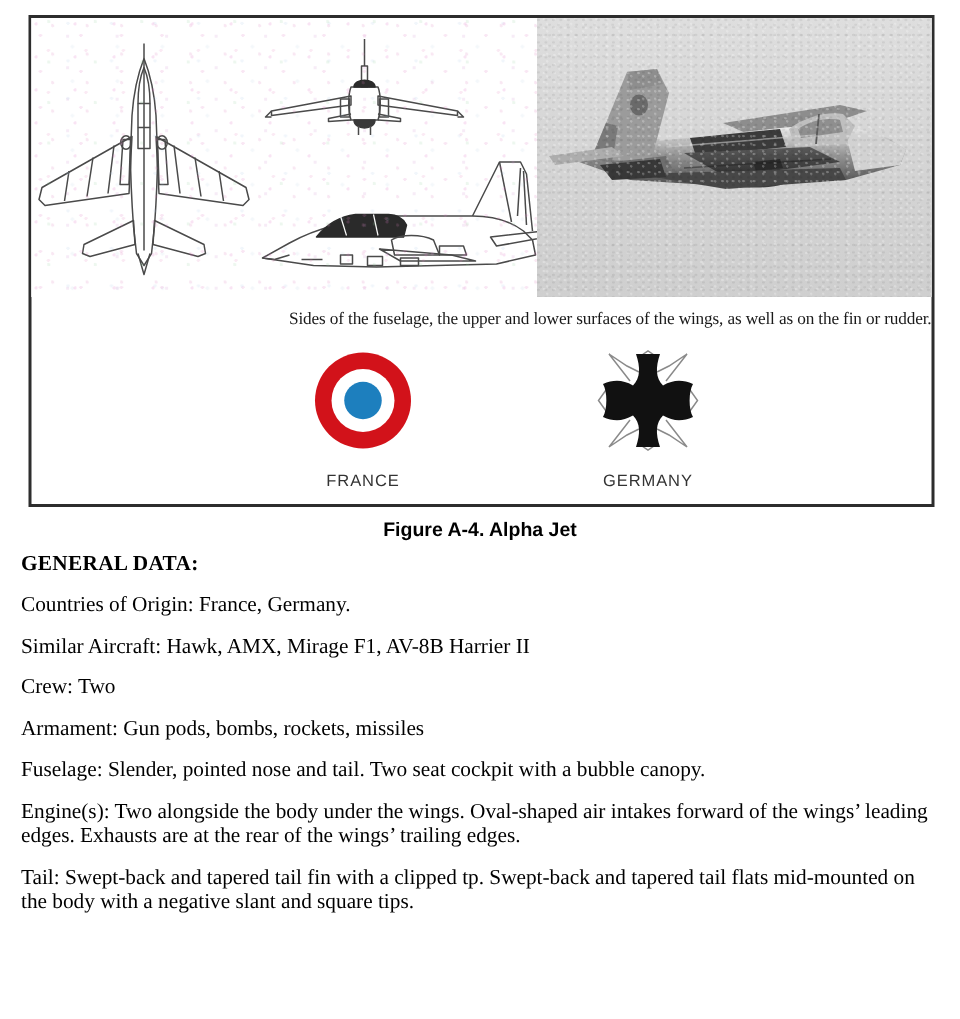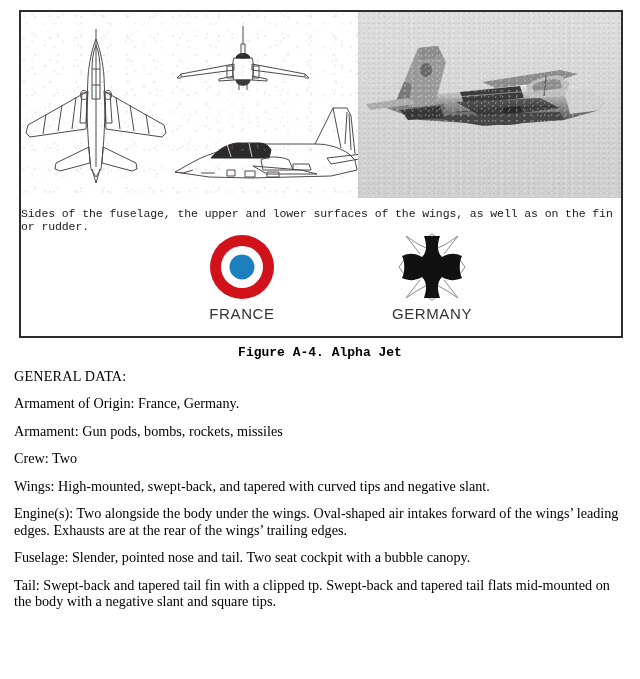--- a/index.html
+++ b/index.html
@@ -82,22 +82,22 @@
       radial-gradient(circle at 85% 77%, rgba(255,255,255,.45) 0 .8px, transparent 1px);
     background-size: 5px 5px, 7px 6px, 6px 7px, 8px 5px;
   }
 
   
   .marking-note {
     position: absolute;
     left: 0;
     top: 186px;
     width: 100%;
-    text-align: left;
-    font-family: Liberation Mono, monospace;
+    text-align: right;
+    font-family: Liberation Serif, serif;
     font-size: 11.5px;
     color: #1a1a1a;
     padding-top: 9px;
     box-sizing: border-box;
     letter-spacing: -0.1px;
   }
 
   
   .markings-row {
     position: absolute;
@@ -115,51 +115,51 @@
   .marking.germany { left: 346px; }
 
   .marking-emblem {
     height: 74px;
     display: flex;
     align-items: center;
     justify-content: center;
   }
   .marking-label {
     font-family: "Liberation Sans", "DejaVu Sans", sans-serif;
-    font-size: 15px;
+    font-size: 11px;
     color: #333333;
     letter-spacing: .6px;
-    margin-top: 1px;
+    margin-top: 11px;
   }
 
   .roundel { display: block; }
   .iron-cross { display: block; }
 
   
   .figure-title {
     position: absolute;
     left: 0;
     top: 345px;
     width: 640px;
     text-align: center;
-    font-family: Liberation Mono, monospace;
+    font-family: Liberation Sans, sans-serif;
     font-weight: bold;
     font-size: 13px;
     color: #000000;
   }
 
   
   .doc-body {
     position: absolute;
     left: 14px;
     top: 368px;
     width: 614px;
   }
   .section-head {
-    font-weight: normal;
+    font-weight: bold;
     font-size: 14.2px;
     margin: 0 0 10px 0;
     letter-spacing: .2px;
   }
   .section-head.weft { margin-top: 12px; }
   .para {
     font-size: 14.2px;
     line-height: 16.5px;
     margin: 0 0 11px 0;
   }
@@ -384,22 +384,22 @@
     </div>
   </div>
 </div>
 
 <div class="figure-title">Figure A-4. Alpha Jet</div>
 
 <div class="doc-body">
 
   <div class="section-head">GENERAL DATA:</div>
 
-  <p class="para">Armament of Origin: France, Germany.</p>
+  <p class="para">Countries of Origin: France, Germany.</p>
+  <p class="para">Similar Aircraft: Hawk, AMX, Mirage F1, AV-8B Harrier II</p>
+  <p class="para">Crew: Two</p>
   <p class="para">Armament: Gun pods, bombs, rockets, missiles</p>
-  <p class="para">Crew: Two</p>
-
-
-  <p class="para">Wings: High-mounted, swept-back, and tapered with curved tips and negative slant.</p>
+
+
+  <p class="para">Fuselage: Slender, pointed nose and tail. Two seat cockpit with a bubble canopy.</p>
   <p class="para">Engine(s): Two alongside the body under the wings. Oval-shaped air intakes forward of the wings’ leading edges. Exhausts are at the rear of the wings’ trailing edges.</p>
-  <p class="para">Fuselage: Slender, pointed nose and tail. Two seat cockpit with a bubble canopy.</p>
   <p class="para">Tail: Swept-back and tapered tail fin with a clipped tp. Swept-back and tapered tail flats mid-mounted on the body with a negative slant and square tips.</p>
 </div>
 
 </body></html>

